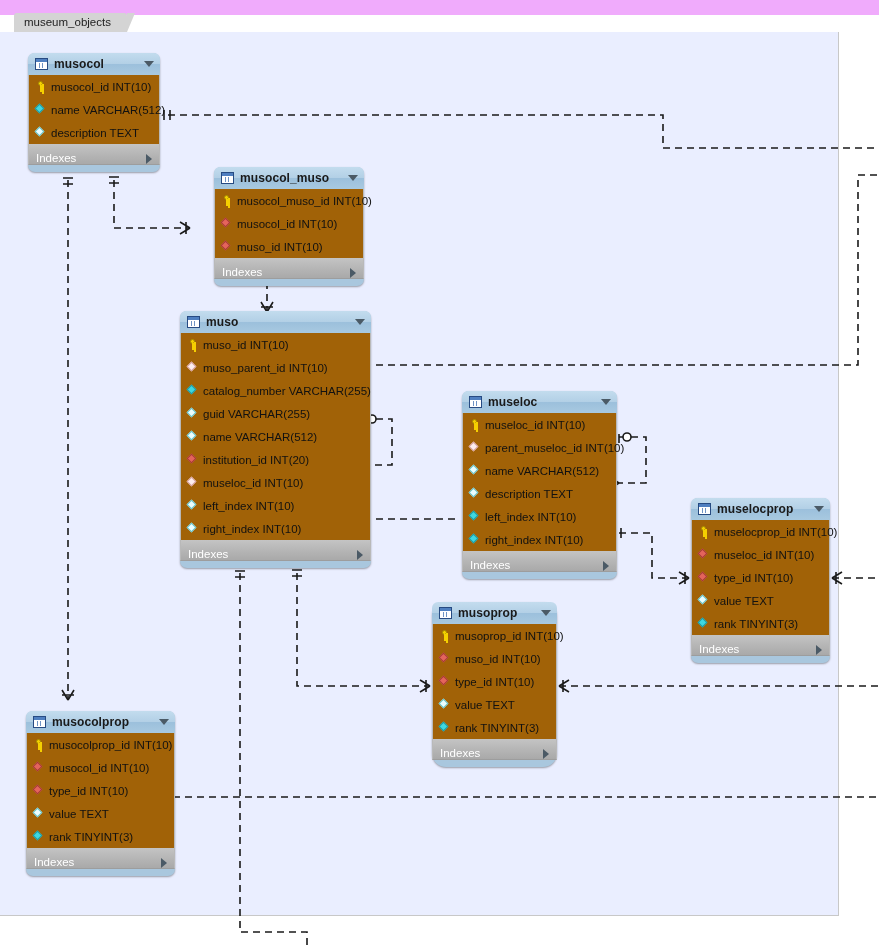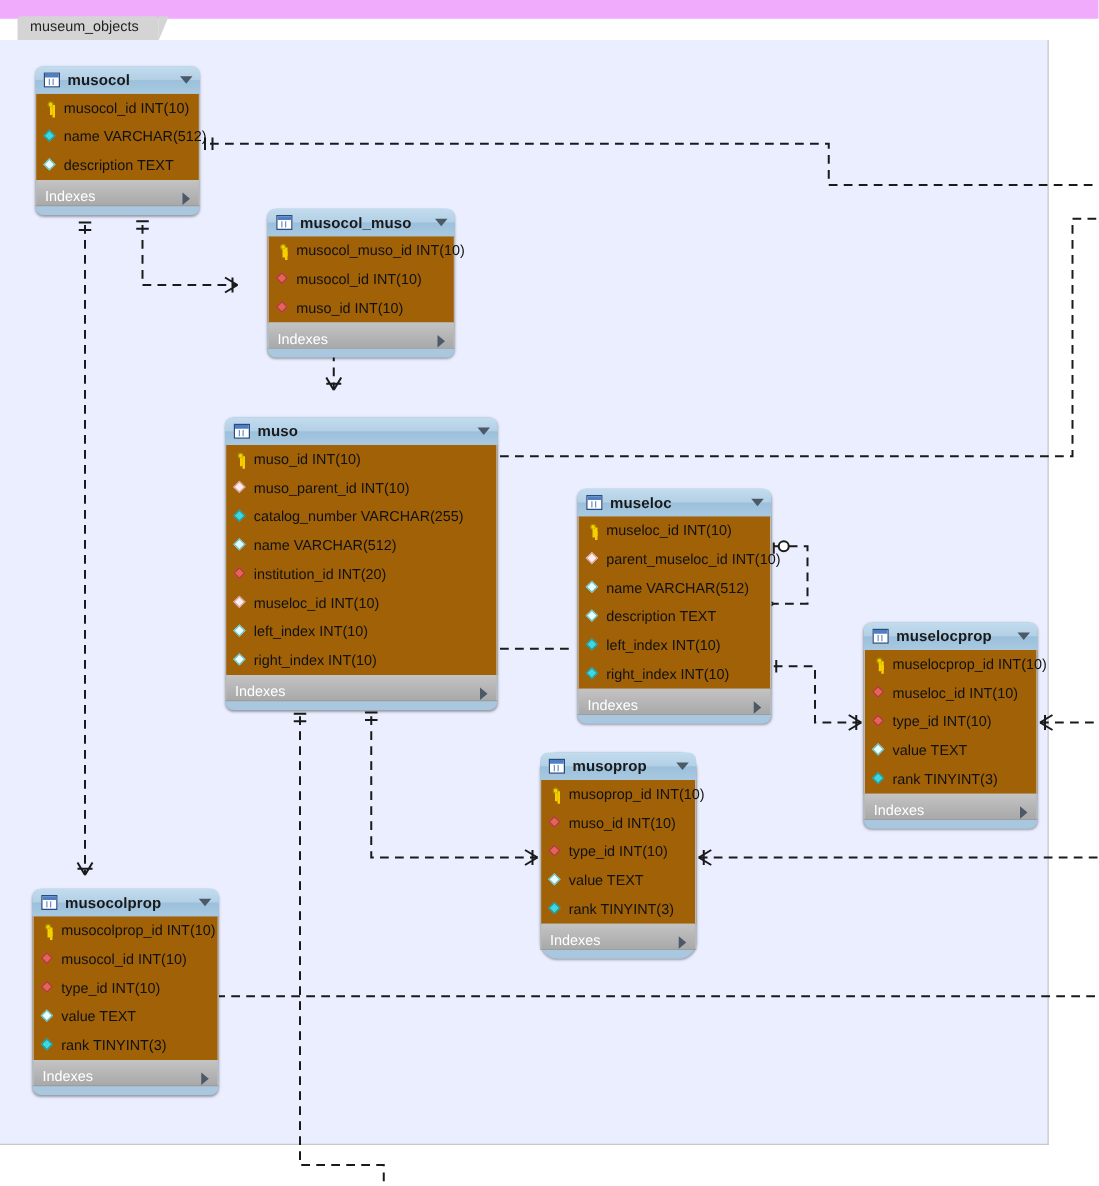--- a/index.html
+++ b/index.html
@@ -306,41 +306,45 @@
           <div class="col">
             <span class="g dia red-f"></span>
             <span class="t">muso_id INT(10)</span>
           </div>
         </div>
         <div class="tbl-idx">
           <span>Indexes</span>
           <span class="tri"></span>
         </div>
       </div>
-      <div class="tbl" style="left: 180px; top: 334px; width: 218px;">
+      <div class="tbl" style="left: 180px; top: 311px; width: 191px;">
         <div class="tbl-hdr">
           <span class="tbl-ico"></span>
           <span class="tbl-name">muso</span>
           <span class="tbl-arrow"></span>
         </div>
         <div class="tbl-body">
           <div class="col">
             <span class="g key"></span>
             <span class="t">muso_id INT(10)</span>
           </div>
           <div class="col">
             <span class="g dia red-o"></span>
             <span class="t">muso_parent_id INT(10)</span>
           </div>
           <div class="col">
             <span class="g dia cyan-f"></span>
             <span class="t">catalog_number VARCHAR(255)</span>
           </div>
           <div class="col">
             <span class="g dia cyan-o"></span>
+            <span class="t">guid VARCHAR(255)</span>
+          </div>
+          <div class="col">
+            <span class="g dia cyan-o"></span>
             <span class="t">name VARCHAR(512)</span>
           </div>
           <div class="col">
             <span class="g dia red-f"></span>
             <span class="t">institution_id INT(20)</span>
           </div>
           <div class="col">
             <span class="g dia red-o"></span>
             <span class="t">museloc_id INT(10)</span>
           </div>

